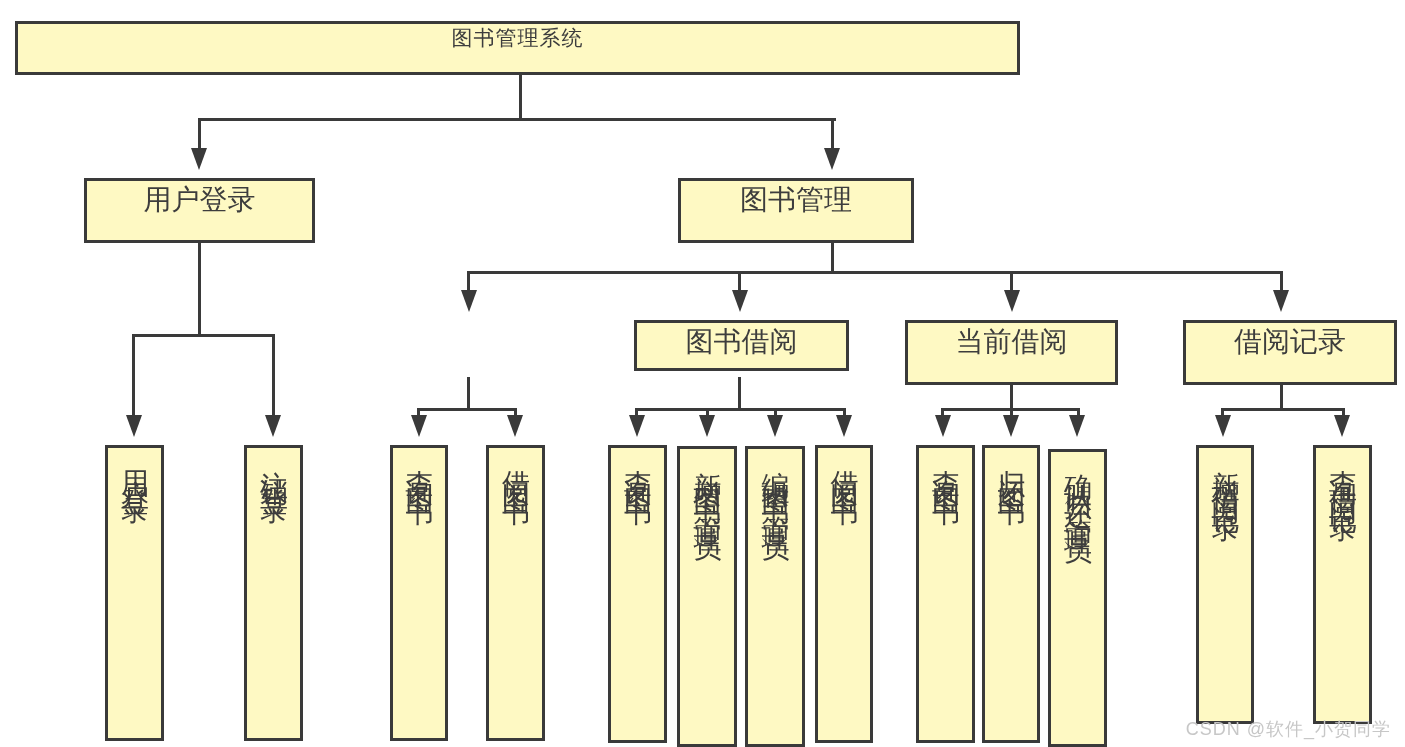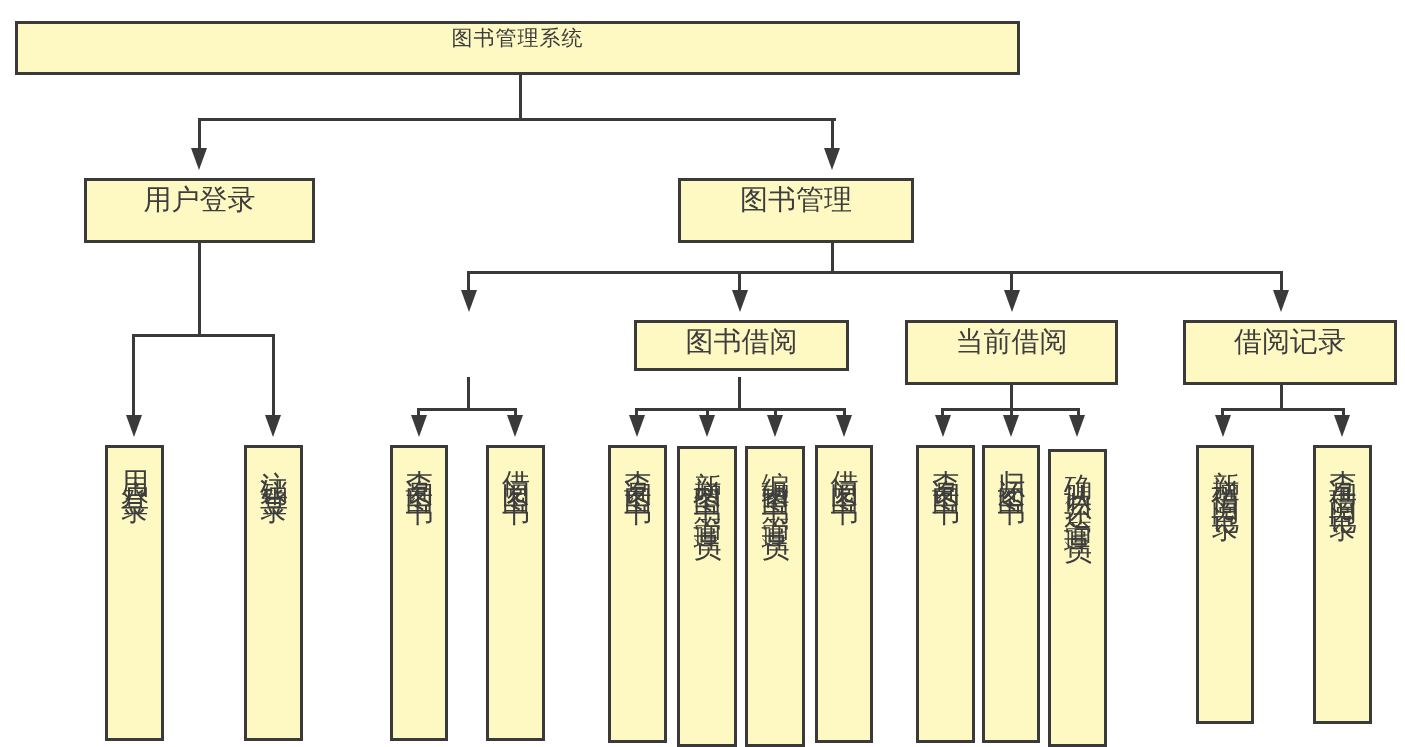--- a/index.html
+++ b/index.html
@@ -181,14 +181,15 @@
     <span>确认归还（管理员）</span>
   </div>
 
   <div class="box v" style="left:1196px;top:437px;width:58px;height:279px">
     <span>新增借阅记录</span>
   </div>
   <div class="box v" style="left:1313px;top:437px;width:59px;height:279px">
     <span>查询借阅记录</span>
   </div>
 
+  <div class="watermark">CSDN @软件_小贺同学</div>
 
 </div>
 
 </body></html>

